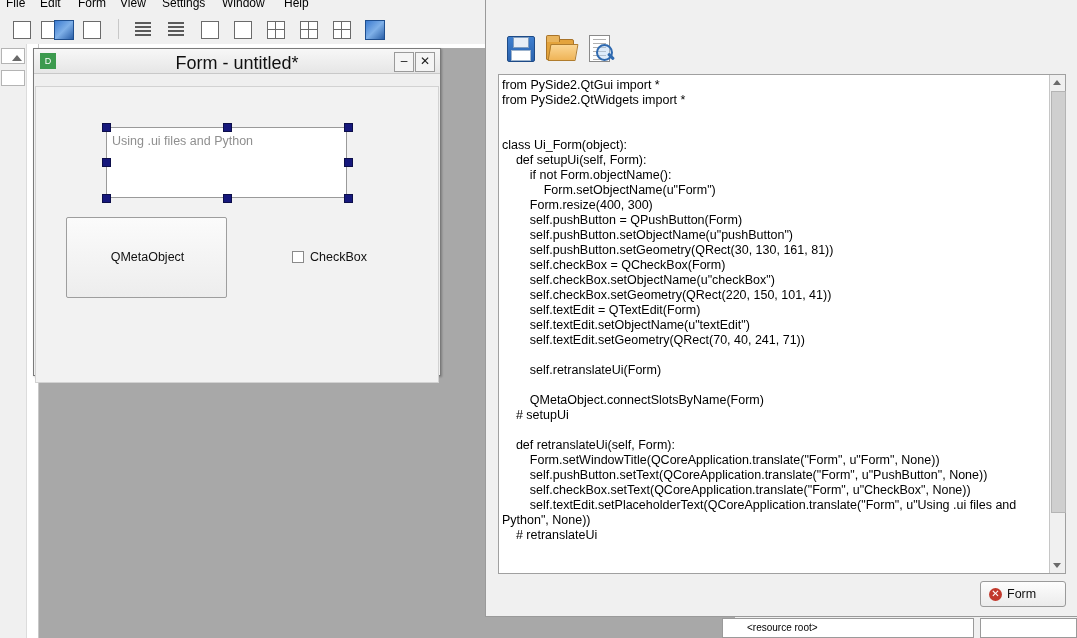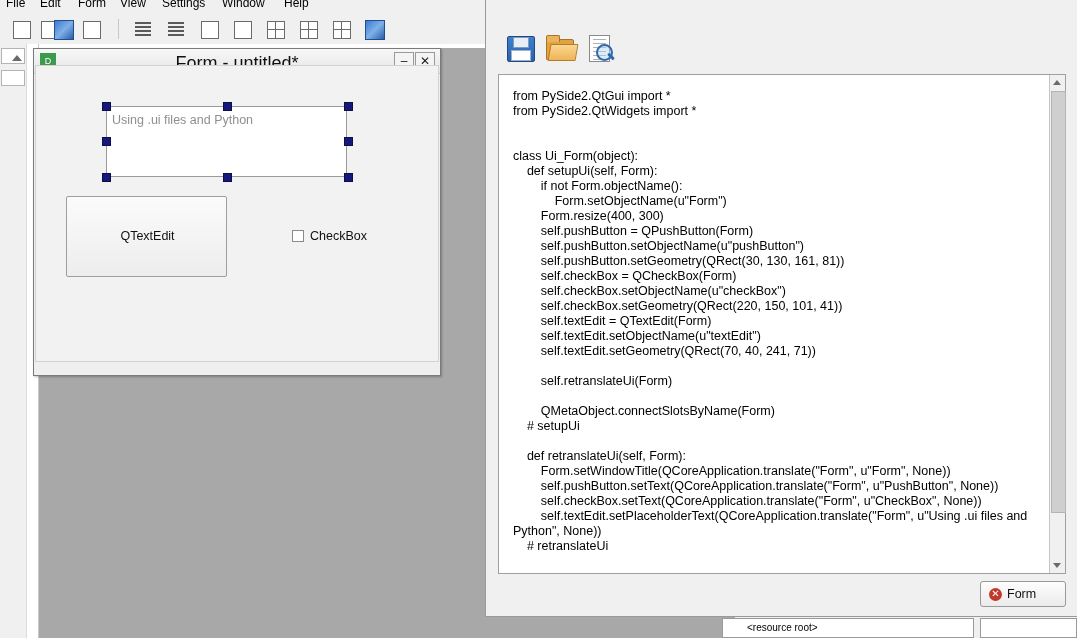--- a/index.html
+++ b/index.html
@@ -189,21 +189,21 @@
     font-size: 12px;
     line-height: 16px;
     text-align: center;
     color: #1a1a1a;
   }
   #form-min { right: 26px; }
   #form-close { right: 5px; }
 
   #form-canvas {
     position: absolute;
-    left: 1px; top: 16px;
+    left: 1px; top: 37px;
     width: 402px; height: 295px;
     background-color: #f2f2f2;
     background-image: radial-gradient(#b5b5b5 0.6px, transparent 0.7px);
     background-size: 10px 10px;
     background-position: 4px 4px;
     border: 1px solid #d2d2d2;
   }
 
   
   #text-edit {
@@ -372,21 +372,21 @@
   #code-text {
     position: absolute;
     left: 2px; top: 2px;
     width: 544px; height: 494px;
     overflow: hidden;
     white-space: pre-wrap;
     font-family: "Liberation Sans", sans-serif;
     font-size: 12.5px;
     line-height: 15px;
     color: #000000;
-    margin: 12px;
+    margin: 1px;
   }
   #code-scrollbar {
     position: absolute;
     right: 0; top: 0;
     width: 15px; height: 498px;
     background: #f0f0f0;
     border-left: 1px solid #c6c6c6;
   }
   .sb-arrow {
     position: absolute;
@@ -565,21 +565,21 @@
       <div class="handle" style="left:66px;  top:36px"></div>
       <div class="handle" style="left:187px; top:36px"></div>
       <div class="handle" style="left:308px; top:36px"></div>
       <div class="handle" style="left:66px;  top:71px"></div>
       <div class="handle" style="left:308px; top:71px"></div>
       <div class="handle" style="left:66px;  top:107px"></div>
       <div class="handle" style="left:187px; top:107px"></div>
       <div class="handle" style="left:308px; top:107px"></div>
 
       <div id="push-button">
-        <div id="push-button-label">QTextEdit</div>
+        <div id="push-button-label">QMetaObject</div>
       </div>
 
       <div id="check-box">
         <span id="check-box-indicator"></span>
         <span id="check-box-label">CheckBox</span>
       </div>
 
     </div>
   </div>
 

